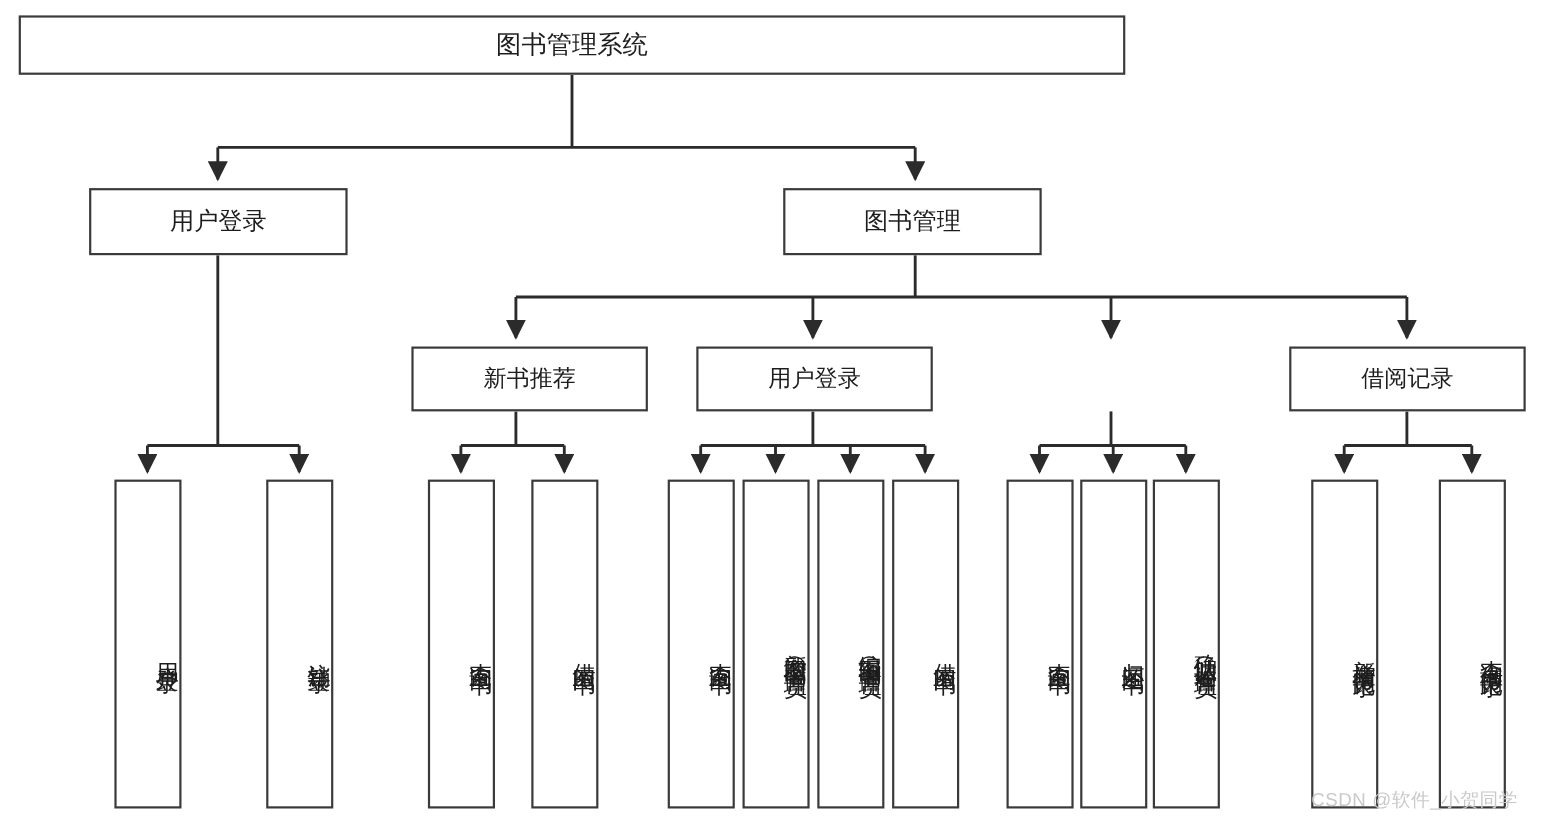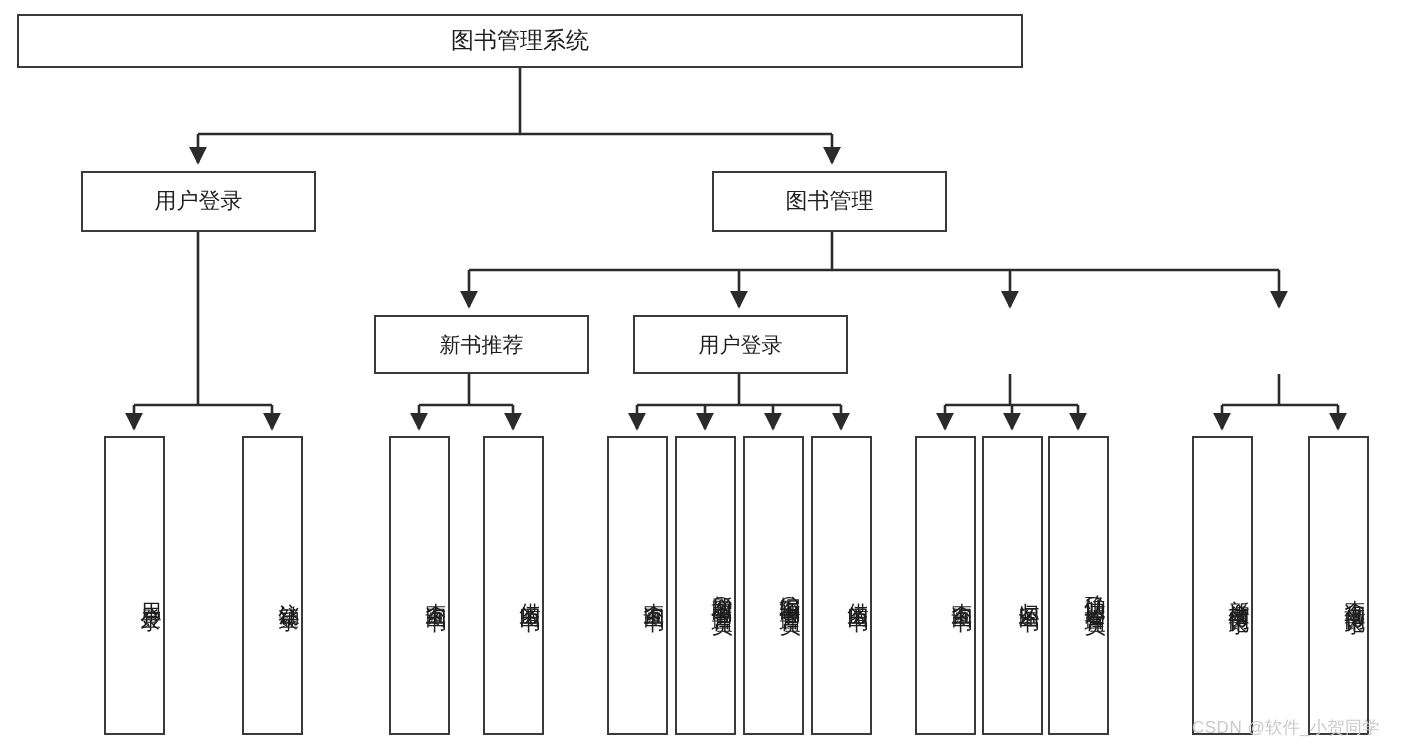--- a/index.html
+++ b/index.html
@@ -116,20 +116,23 @@
   <div class="node lvl2" style="left:712px;top:171px;width:235px;height:61px;text-align:right;">
     <span>图书管理</span>
   </div>
 
   <div class="node lvl3" style="left:362px;top:315px;width:215px;height:59px;margin-left:12px;">
     <span>新书推荐</span>
   </div>
   <div class="node lvl3" style="left:633px;top:315px;width:215px;height:59px;">
     <span>用户登录</span>
   </div>
+  <div class="node lvl3" style="left:1172px;top:315px;width:215px;height:59px;">
+    <span>借阅记录</span>
+  </div>
 
   <div class="node leaf" style="left:104px;top:436px;width:61px;height:299px;">
     <span class="vtext">用户登录</span>
   </div>
   <div class="node leaf" style="left:242px;top:436px;width:61px;height:299px;">
     <span class="vtext">注销登录</span>
   </div>
 
   <div class="node leaf" style="left:389px;top:436px;width:61px;height:299px;">
     <span class="vtext">查询图书</span>

